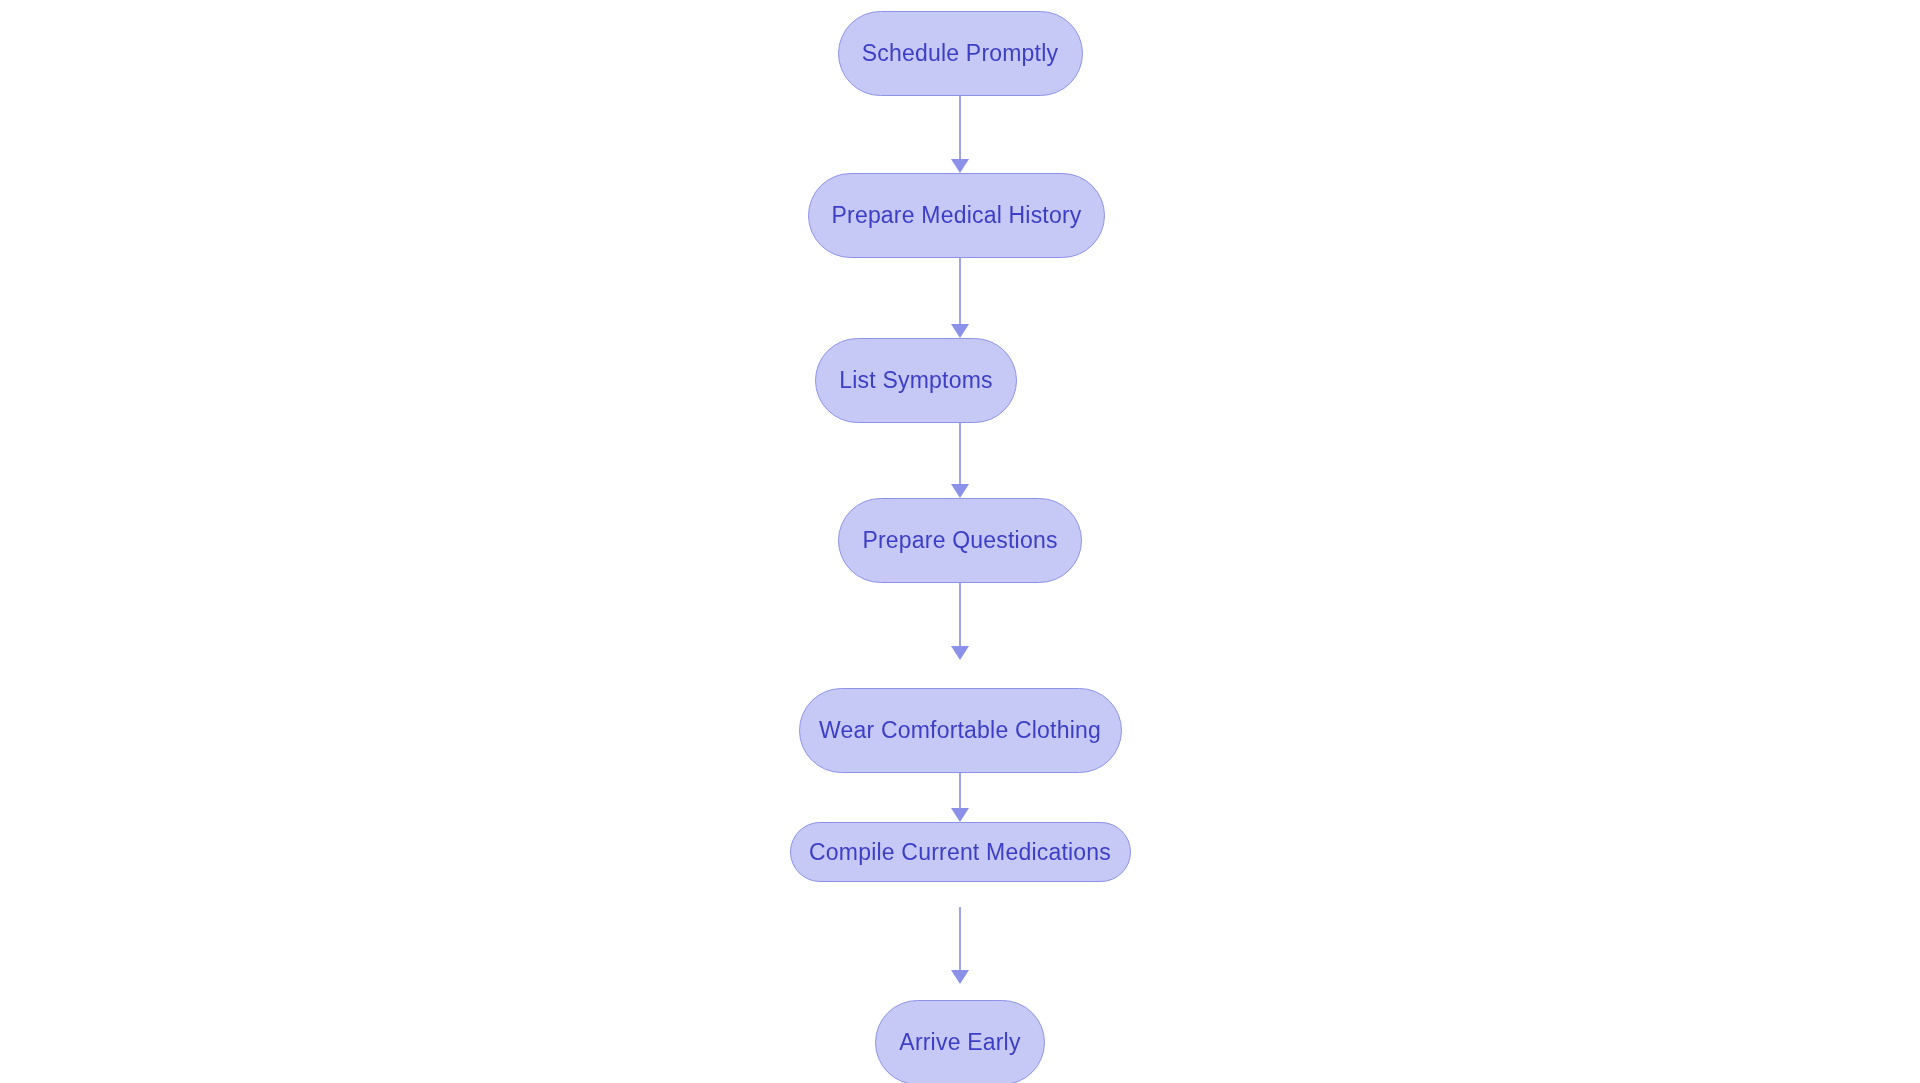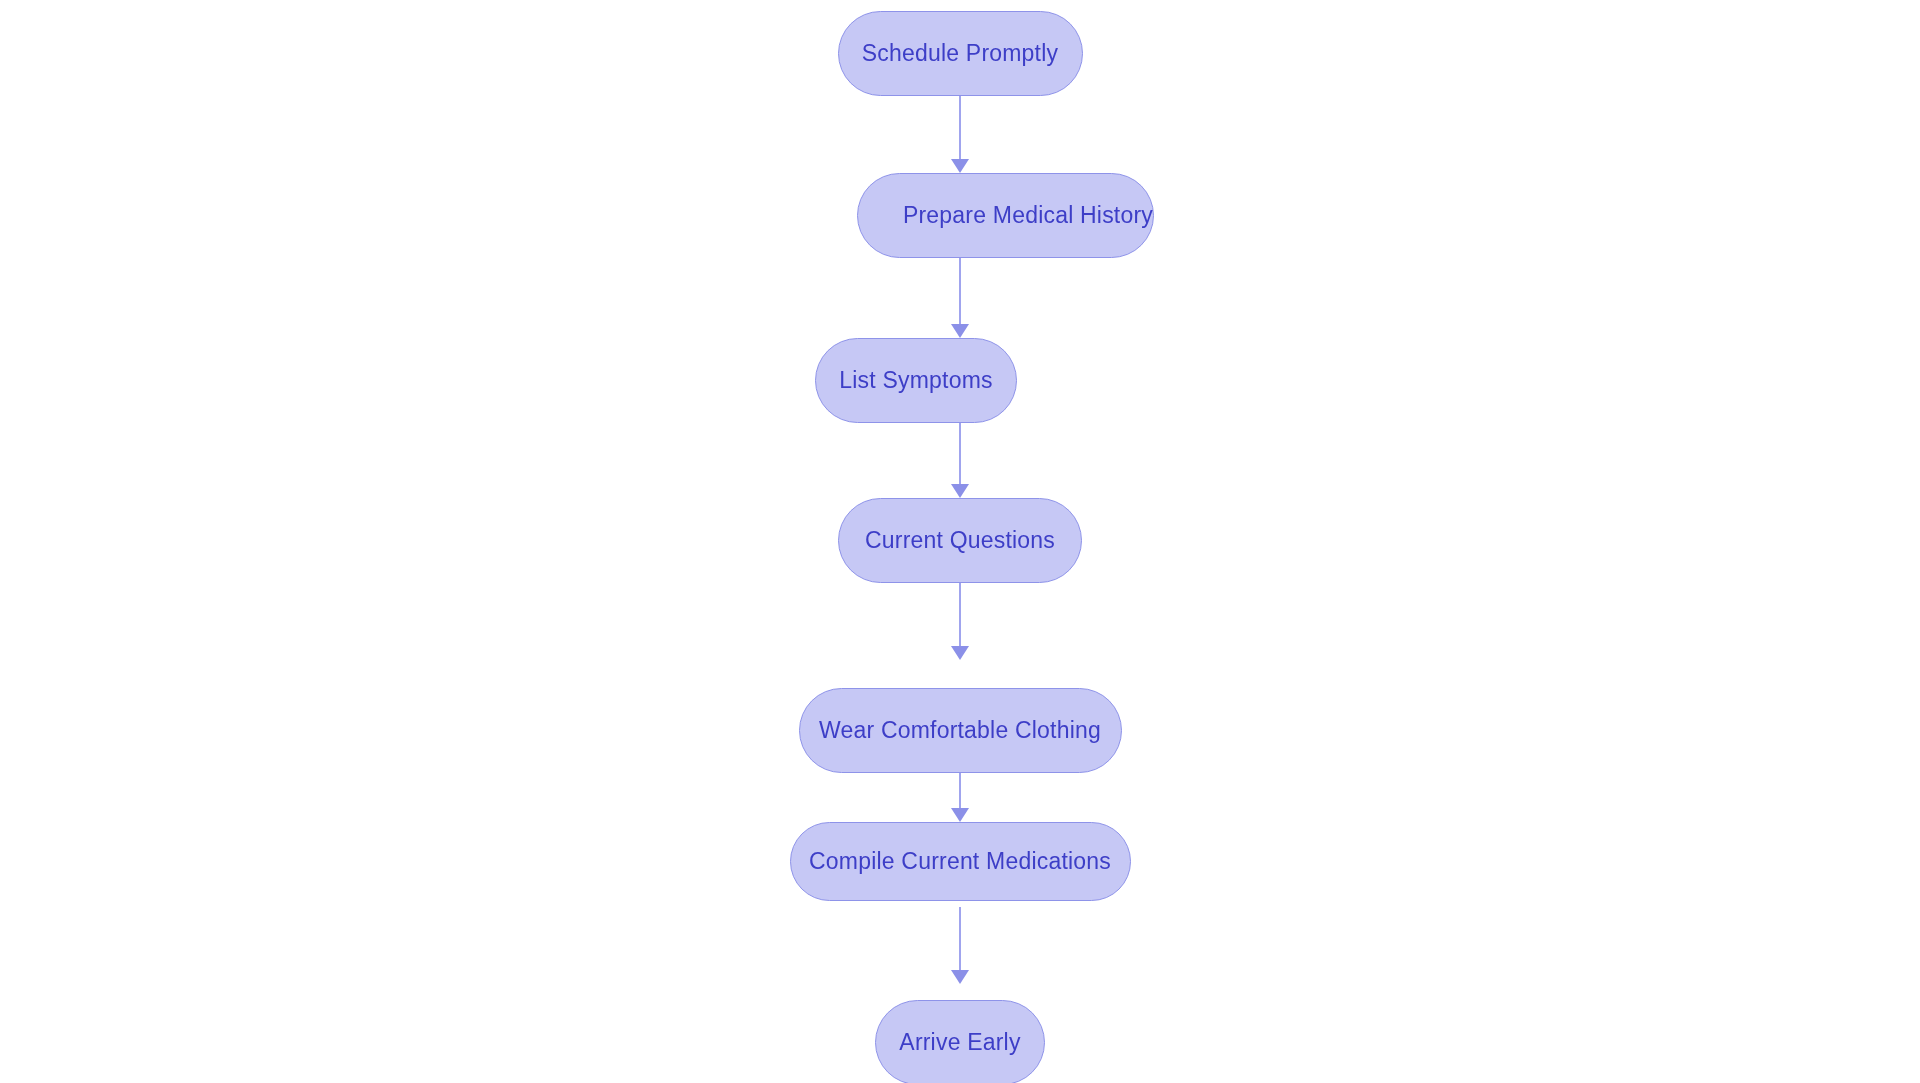--- a/index.html
+++ b/index.html
@@ -64,31 +64,31 @@
     <div class="edge-arrow" style="left: 951px; top: 484px;"></div>
     <div class="edge-line" style="left: 959px; top: 583px; height: 64px;"></div>
     <div class="edge-arrow" style="left: 951px; top: 646px;"></div>
     <div class="edge-line" style="left: 959px; top: 745px; height: 64px;"></div>
     <div class="edge-arrow" style="left: 951px; top: 808px;"></div>
     <div class="edge-line" style="left: 959px; top: 907px; height: 64px;"></div>
     <div class="edge-arrow" style="left: 951px; top: 970px;"></div>
     <div class="flow-node" style="top: 11px; left: 837.5px; width: 245px; height: 85px;">
       <span class="flow-node-label">Schedule Promptly</span>
     </div>
-    <div class="flow-node" style="top: 173px; left: 857px; width: 297px; height: 85px; justify-content: flex-end;">
+    <div class="flow-node" style="top: 173px; left: 808px; width: 297px; height: 85px;">
       <span class="flow-node-label">Prepare Medical History</span>
     </div>
     <div class="flow-node" style="top: 338px; left: 815px; width: 202px; height: 85px;">
       <span class="flow-node-label">List Symptoms</span>
     </div>
     <div class="flow-node" style="top: 498px; left: 838px; width: 244px; height: 85px;">
-      <span class="flow-node-label">Current Questions</span>
+      <span class="flow-node-label">Prepare Questions</span>
     </div>
     <div class="flow-node" style="top: 660px; left: 798.5px; width: 323px; height: 85px; margin-top: 28px;">
       <span class="flow-node-label">Wear Comfortable Clothing</span>
     </div>
-    <div class="flow-node" style="top: 822px; left: 789.5px; width: 341px; height: 79px;">
+    <div class="flow-node" style="top: 822px; left: 789.5px; width: 341px; height: 60px;">
       <span class="flow-node-label">Compile Current Medications</span>
     </div>
     <div class="flow-node" style="top: 984px; left: 875px; width: 170px; height: 85px; margin-top: 16px;">
       <span class="flow-node-label">Arrive Early</span>
     </div>
   </div>
 
 </body></html>

